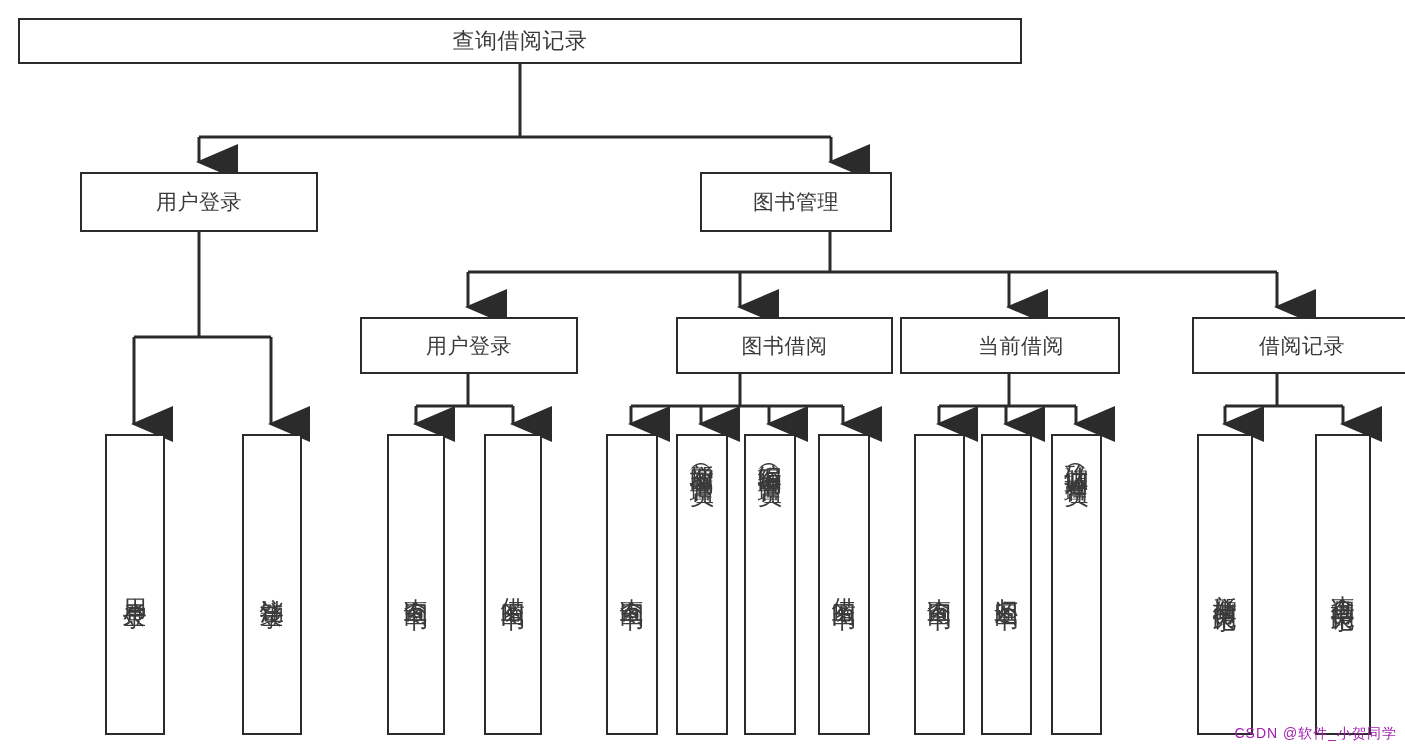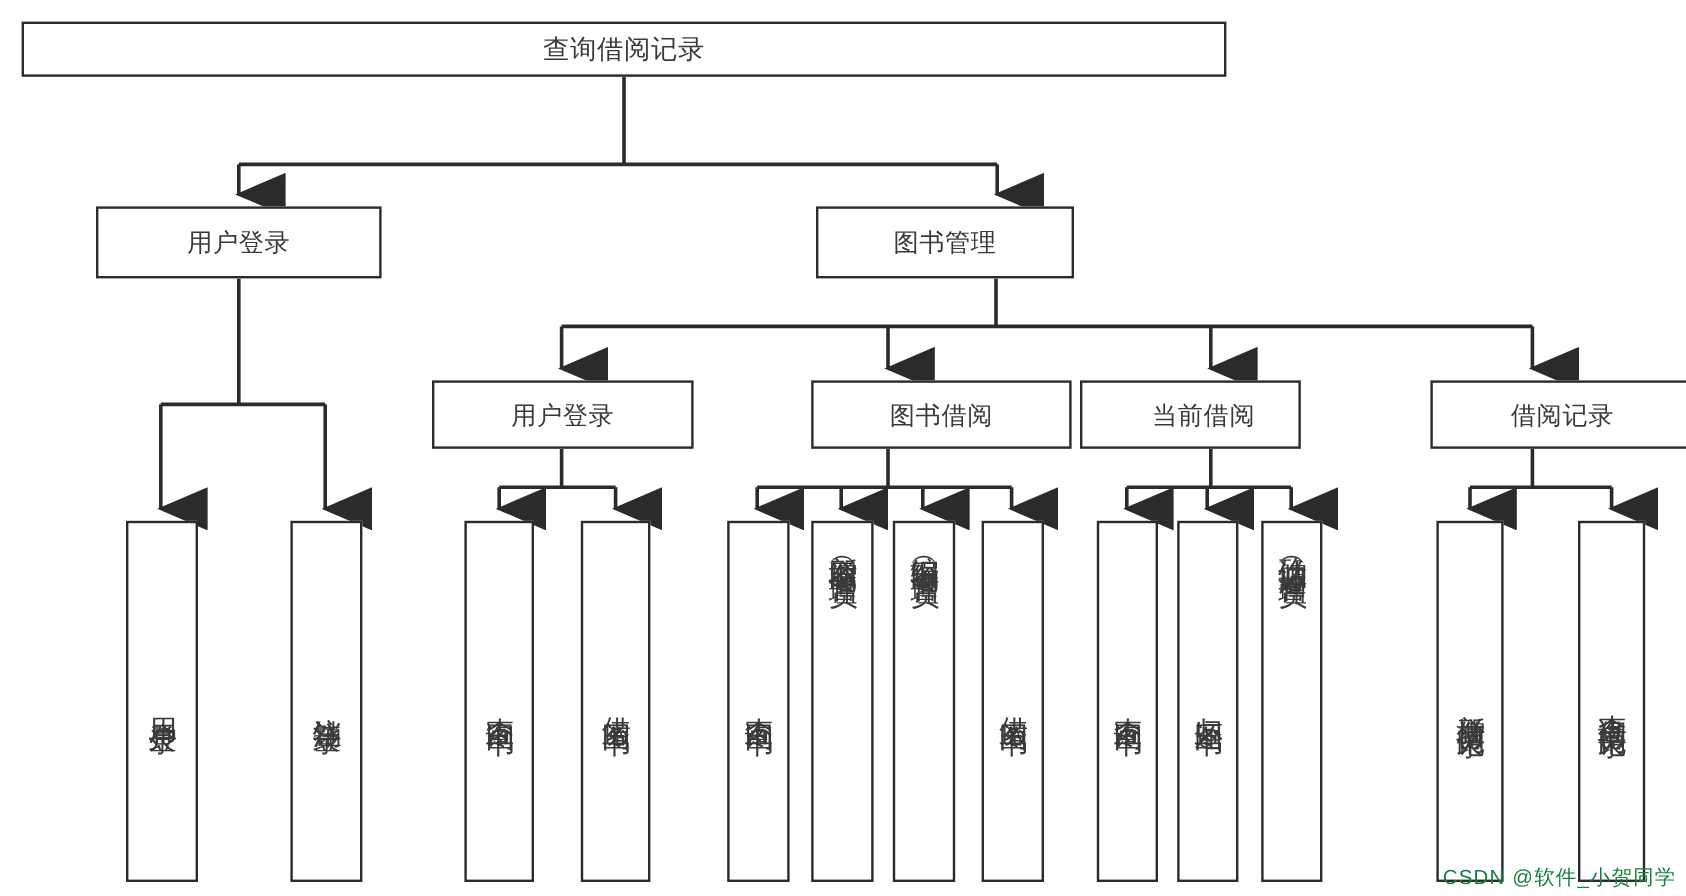--- a/index.html
+++ b/index.html
@@ -41,22 +41,22 @@
     line-height:1.06;
     letter-spacing:3px;
     color:#3a3a3a;
     white-space:nowrap;
   }
   .node.vert.mid{align-items:center;padding-top:0;}
 
   .watermark{
     position:absolute;
     right:8px;bottom:4px;
-    font-size:17px;
-    color:#15803d;
+    font-size:14px;
+    color:#a21caf;
     letter-spacing:1px;
     white-space:nowrap;
   }
 </style>
 </head>
 <body>
 
 <div id="stage">
 
   <svg id="wires" viewBox="0 0 1405 747">
@@ -105,25 +105,25 @@
       <path d="M1277 374 L1277 406"></path>
       <path d="M1225 406 L1343 406"></path>
       <path d="M1225 406 L1225 424" marker-end="url(#ah)"></path>
       <path d="M1343 406 L1343 424" marker-end="url(#ah)"></path>
     </g>
   </svg>
 
   <div class="node horiz root" style="left:18px;top:18px;width:1004px;height:46px;">查询借阅记录</div>
 
   <div class="node horiz" style="left:80px;top:172px;width:238px;height:60px;">用户登录</div>
-  <div class="node horiz" style="left:680px;top:172px;width:215px;height:60px;">图书管理</div>
+  <div class="node horiz" style="left:700px;top:172px;width:192px;height:60px;">图书管理</div>
 
   <div class="node horiz" style="left:360px;top:317px;width:218px;height:57px;">用户登录</div>
   <div class="node horiz" style="left:632px;top:317px;width:217px;height:57px;margin-left:44px;">图书借阅</div>
-  <div class="node horiz" style="left:900px;top:317px;width:184px;height:57px;padding-left:22px;">当前借阅</div>
+  <div class="node horiz" style="left:900px;top:317px;width:220px;height:57px;padding-left:22px;">当前借阅</div>
   <div class="node horiz" style="left:1192px;top:317px;width:220px;height:57px;">借阅记录</div>
 
   <div class="node vert mid" style="left:105px;top:434px;width:60px;height:301px;">
     <span class="vtext">用户登录</span>
   </div>
   <div class="node vert mid" style="left:242px;top:434px;width:60px;height:301px;">
     <span class="vtext">注销登录</span>
   </div>
 
   <div class="node vert mid" style="left:387px;top:434px;width:58px;height:301px;">

